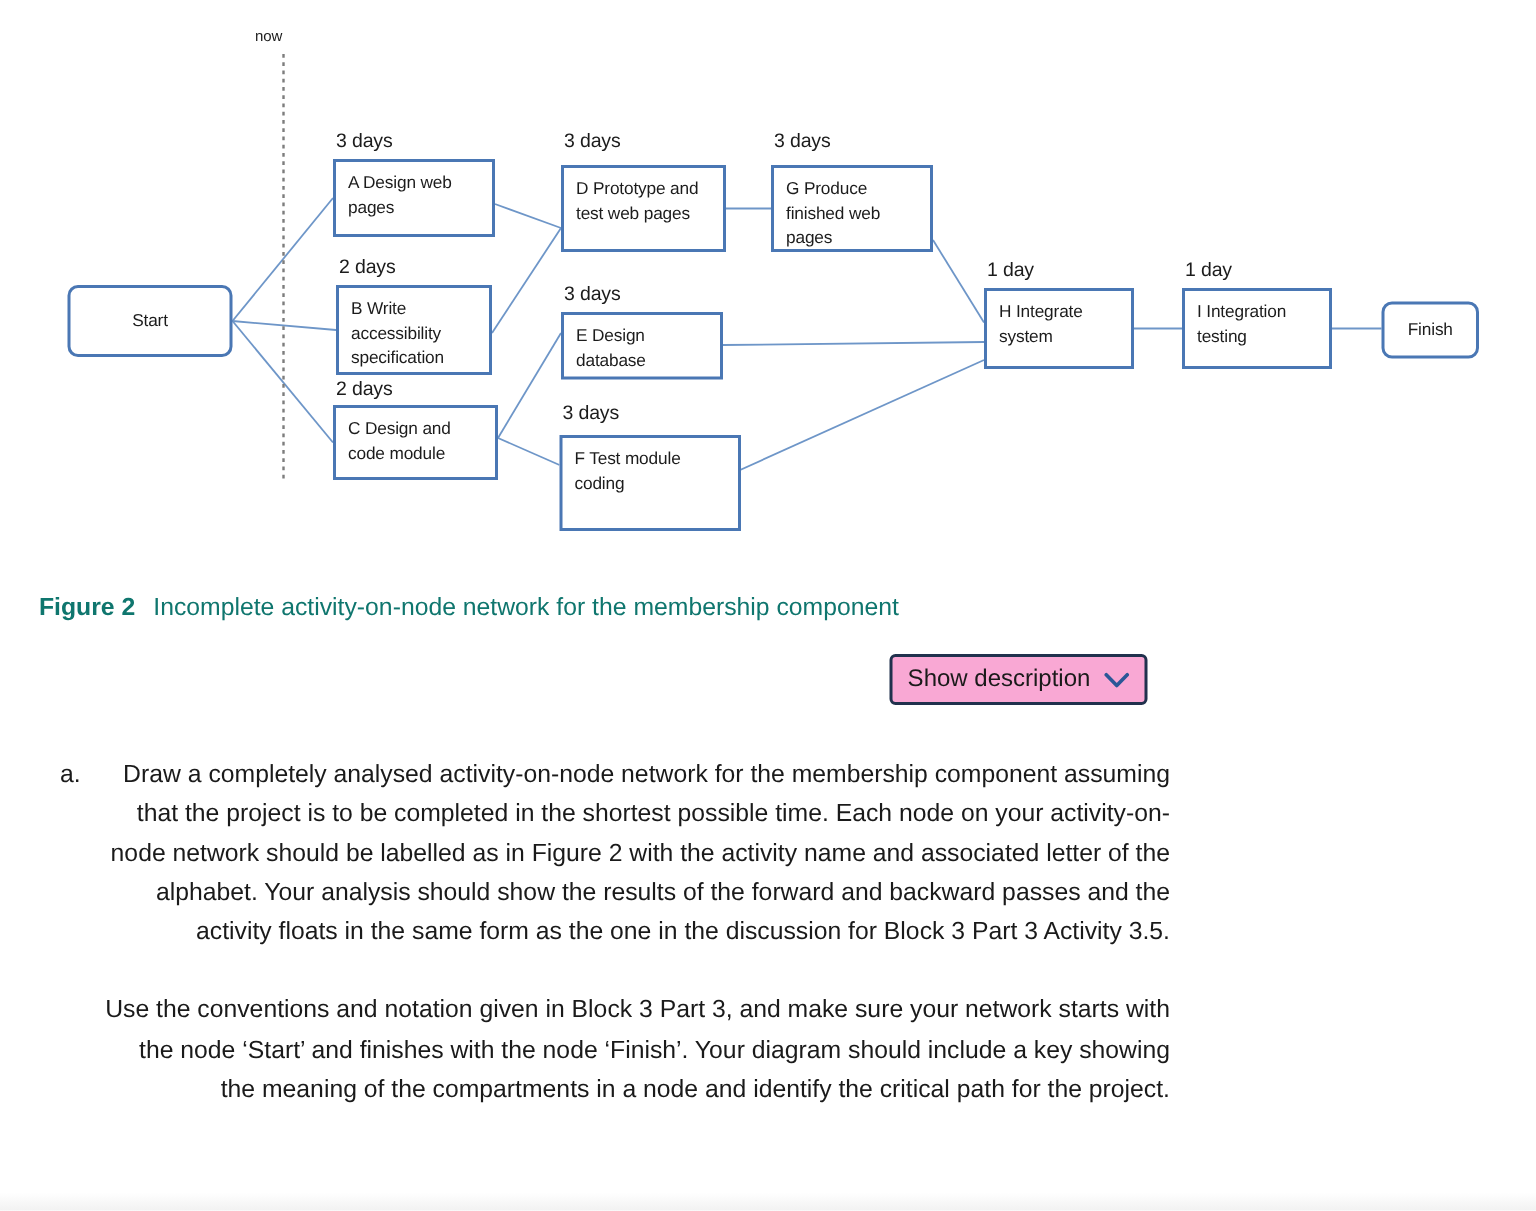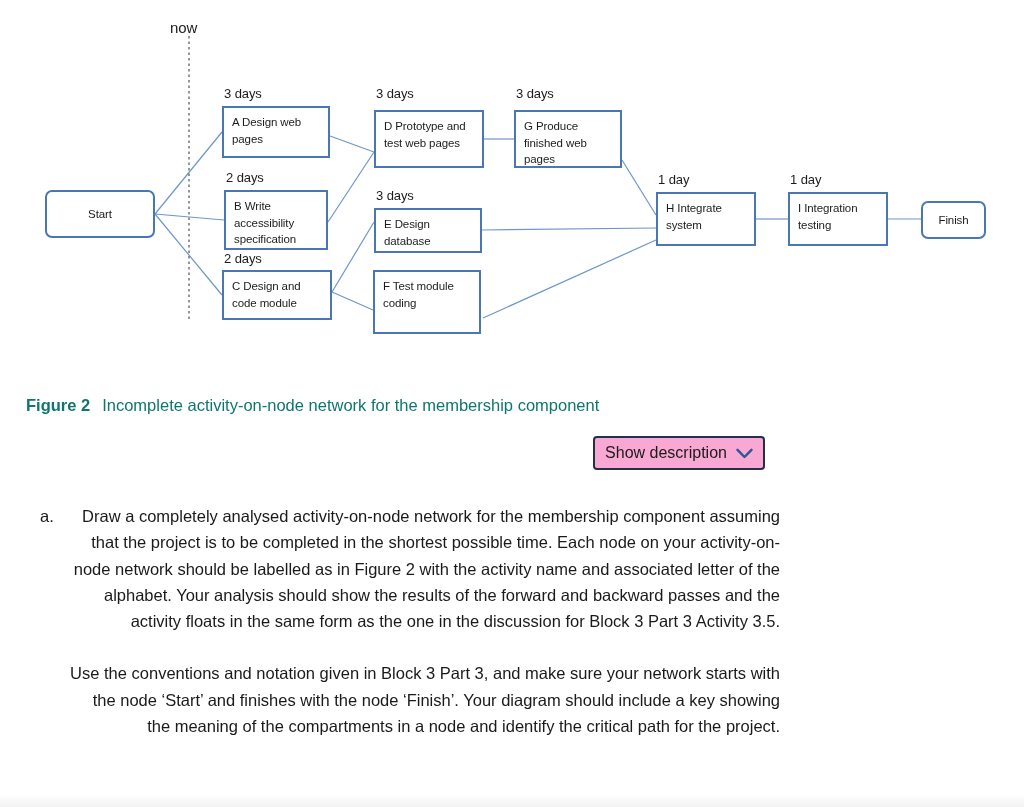--- a/index.html
+++ b/index.html
@@ -50,21 +50,21 @@
   }
   .duration {
     position: absolute;
     font-size: 13px;
     color: #1c1c1c;
     letter-spacing: -0.1px;
     white-space: nowrap;
   }
   .now-label {
     position: absolute;
-    font-size: 15px;
+    font-size: 10px;
     color: #1c1c1c;
     letter-spacing: -0.1px;
   }
 
   
   #figure-caption {
     position: absolute;
     left: 26px;
     top: 396px;
     font-size: 16.5px;
@@ -188,21 +188,21 @@
   </div>
 
   <div class="node" id="n-D" style="left:374px; top:110px; width:110px; height:58px;">
     <span>D Prototype and test web pages</span>
   </div>
 
   <div class="node" id="n-E" style="left:374px; top:208px; width:108px; height:45px;">
     <span>E Design database</span>
   </div>
 
-  <div class="node" id="n-F" style="left:373px; top:270px; width:108px; height:64px;">
+  <div class="node" id="n-F" style="left:373px; top:290px; width:121px; height:64px;">
     <span>F Test module coding</span>
   </div>
 
   <div class="node" id="n-G" style="left:514px; top:110px; width:108px; height:58px;">
     <span>G Produce finished web pages</span>
   </div>
 
   <div class="node" id="n-H" style="left:656px; top:192px; width:100px; height:54px;">
     <span>H Integrate system</span>
   </div>

